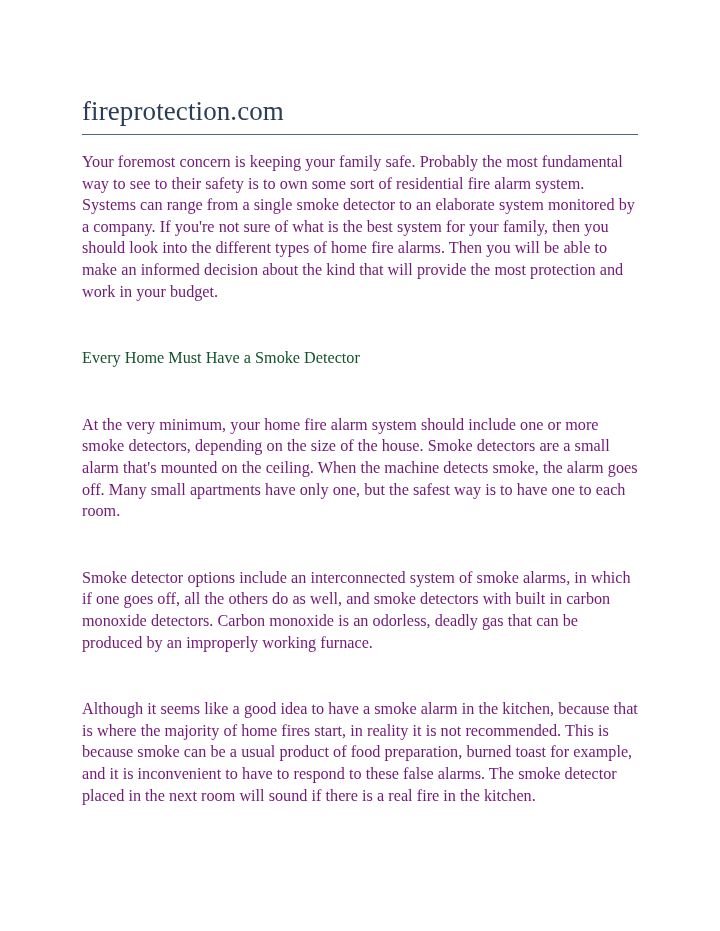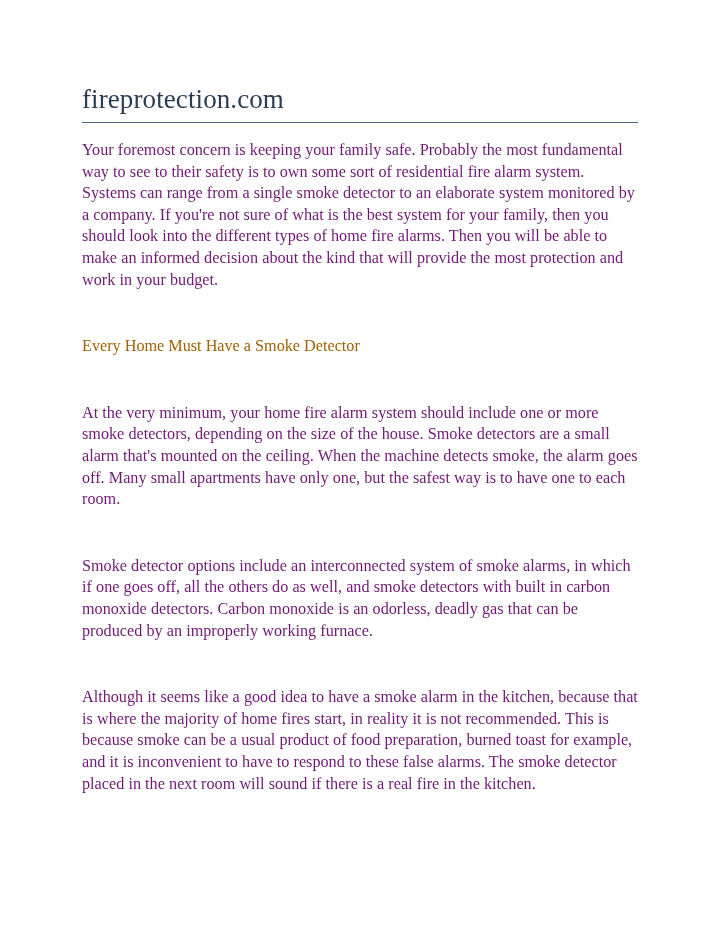--- a/index.html
+++ b/index.html
@@ -15,20 +15,21 @@
     font-family: "Liberation Serif", "DejaVu Serif", serif;
     -webkit-font-smoothing: antialiased;
   }
 
   .page {
     position: relative;
     width: 720px;
     height: 667px;
     background: #ffffff;
     box-sizing: border-box;
+    margin-top: 12px;
   }
 
   .content {
     position: absolute;
     left: 82px;
     top: 0;
     width: 556px;
   }
 
   .site-title {
@@ -66,21 +67,21 @@
   .gap-intro { height: 17px; }
   .gap-para  { height: 45px; }
   .gap-head  { height: 45px; }
 
   .section-heading {
     margin: 0;
     font-family: "Liberation Serif", "DejaVu Serif", serif;
     font-size: 16.2px;
     font-weight: 400;
     line-height: 21.6px;
-    color: #a16207;
+    color: #14532d;
   }
 </style>
 </head>
 <body>
 
 <div class="page">
   <div class="content">
 
     <h1 class="site-title">fireprotection.com</h1>
 

